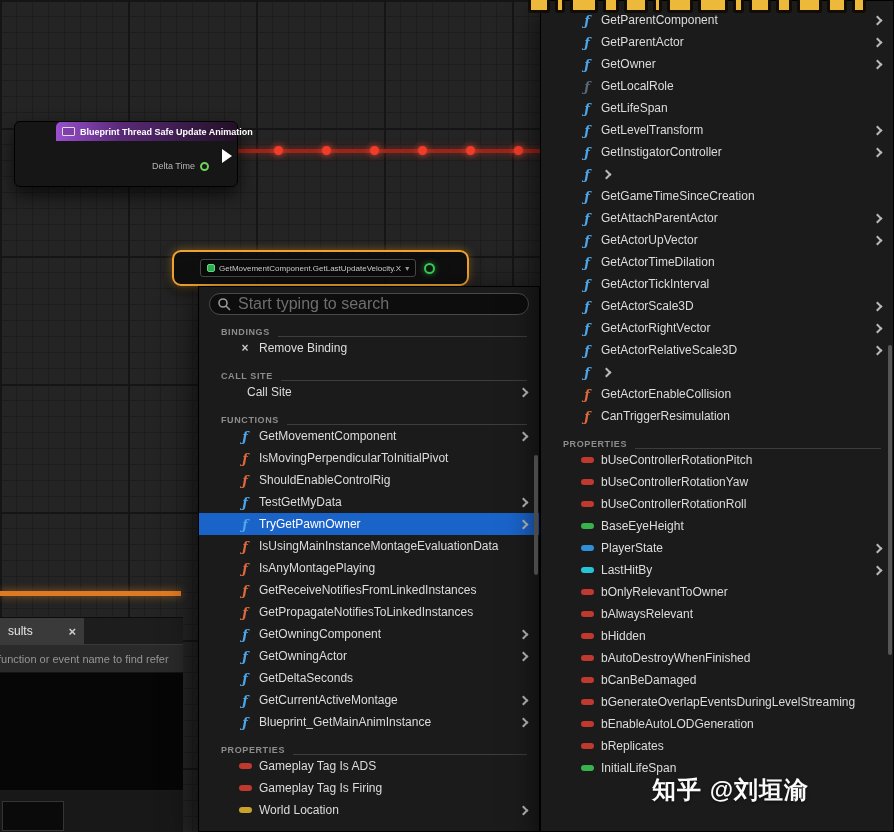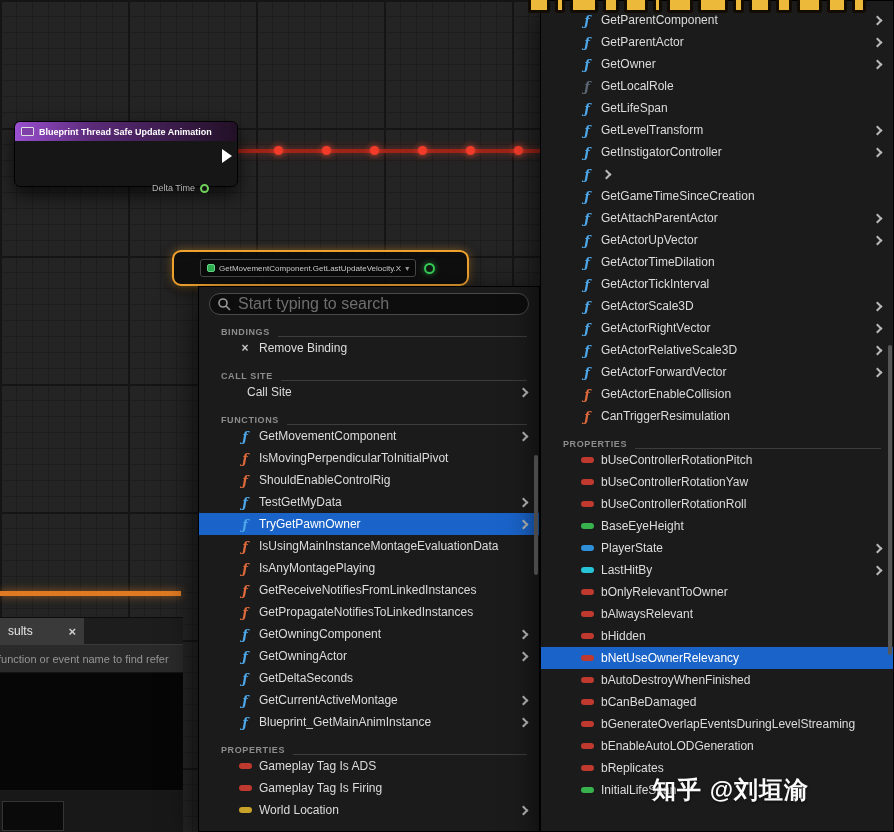--- a/index.html
+++ b/index.html
@@ -17,26 +17,26 @@
   }
   
   .top-deco{position:absolute;left:528px;top:0;width:366px;height:13px;display:flex;gap:5px;overflow:hidden;z-index:9;}
   .top-deco .blk{height:22px;margin-top:-9px;background:#edb93a;border:3px solid #120c02;border-radius:3px;flex:none;}
   
   .exec-wire{position:absolute;left:237px;top:149px;width:303px;height:4px;background:#9e2317;box-shadow:0 0 8px rgba(224,60,40,.5);z-index:2;}
   .wire-dot{position:absolute;top:146px;width:9px;height:9px;border-radius:50%;background:#f33b2a;box-shadow:0 0 7px rgba(255,80,50,.85);z-index:2;}
   .orange-wire{position:absolute;left:0;top:591px;width:181px;height:5px;background:#df7a22;box-shadow:0 0 9px rgba(235,135,40,.6);z-index:2;}
   
   .bp-node{position:absolute;left:14px;top:121px;width:224px;height:66px;border-radius:6px;background:rgba(22,22,22,.95);border:1px solid #000;box-shadow:0 8px 18px rgba(0,0,0,.65);z-index:2;}
-  .bp-node-header{height:19px;border-radius:5px 5px 0 0;background:linear-gradient(90deg,#9a4fd0 0%,#5a2a78 35%,#221026 100%);display:flex;align-items:center;padding:0 6px;gap:5px;}
+  .bp-node-header{height:19px;border-radius:5px 5px 0 0;background:linear-gradient(90deg,#9a4fd0 0%,#5a2a78 35%,#221026 100%);display:flex;align-items:center;padding:0 6px;gap:5px;margin-left:41px;}
   .bp-node-icon{width:13px;height:9px;border:1px solid #ddd;background:#7e3fa8;border-radius:1px;flex:none;}
   .bp-node-title{font-size:9px;font-weight:bold;color:#fff;white-space:nowrap;}
   .bp-node-body{position:relative;height:46px;}
   .exec-pin{position:absolute;right:5px;top:8px;width:0;height:0;border-left:10px solid #fff;border-top:7px solid transparent;border-bottom:7px solid transparent;}
-  .delta-row{position:absolute;right:28px;top:42px;display:flex;align-items:center;gap:5px;}
+  .delta-row{position:absolute;right:28px;top:20px;display:flex;align-items:center;gap:5px;}
   .delta-label{font-size:9px;color:#b5b5b5;}
   .float-pin{width:9px;height:9px;border:2px solid #6fd05a;border-radius:50%;}
   
   .pa-node{position:absolute;left:172px;top:250px;width:297px;height:36px;border:2px solid #f0a22f;border-radius:9px;background:rgba(12,12,12,.88);box-shadow:0 0 10px rgba(240,162,47,.45),0 6px 14px rgba(0,0,0,.6);display:flex;align-items:center;padding:0 8px 0 26px;gap:6px;z-index:3;}
   .pa-pill{height:18px;background:#0a0a0a;border:1px solid #4a4a4a;border-radius:3px;display:flex;align-items:center;gap:4px;padding:4px 6px;}
   .pa-icon{width:8px;height:8px;background:#2fae4f;border:1px solid #66d98a;border-radius:2px;flex:none;}
   .pa-label{font-size:8px;color:#cfcfcf;white-space:nowrap;}
   .pa-caret{font-size:8px;color:#9a9a9a;}
   .pa-pin{width:11px;height:11px;border:2px solid #37d058;border-radius:50%;background:rgba(20,60,25,.3);box-shadow:0 0 6px rgba(60,220,90,.5);margin-left:2px;flex:none;}
   
@@ -337,21 +337,20 @@
           <span class="ml">GetActorRightVector</span>
           <span class="chev"></span>
         </div>
         <div class="menu-row">
           <span class="mi f-blue ficon">ƒ</span>
           <span class="ml">GetActorRelativeScale3D</span>
           <span class="chev"></span>
         </div>
         <div class="menu-row">
           <span class="mi f-blue ficon">ƒ</span>
-          <span class="ml">GetActorForwardVector</span>
           <span class="chev"></span>
         </div>
         <div class="menu-row">
           <span class="mi f-orange ficon">ƒ</span>
           <span class="ml">GetActorEnableCollision</span>
         </div>
         <div class="menu-row">
           <span class="mi f-orange ficon">ƒ</span>
           <span class="ml">CanTriggerResimulation</span>
         </div>
@@ -390,24 +389,20 @@
           <span class="ml">bOnlyRelevantToOwner</span>
         </div>
         <div class="menu-row">
           <span class="mi pill-red"></span>
           <span class="ml">bAlwaysRelevant</span>
         </div>
         <div class="menu-row">
           <span class="mi pill-red"></span>
           <span class="ml">bHidden</span>
         </div>
-        <div class="menu-row selected">
-          <span class="mi pill-red"></span>
-          <span class="ml">bNetUseOwnerRelevancy</span>
-        </div>
         <div class="menu-row">
           <span class="mi pill-red"></span>
           <span class="ml">bAutoDestroyWhenFinished</span>
         </div>
         <div class="menu-row">
           <span class="mi pill-red"></span>
           <span class="ml">bCanBeDamaged</span>
         </div>
         <div class="menu-row">
           <span class="mi pill-red"></span>

